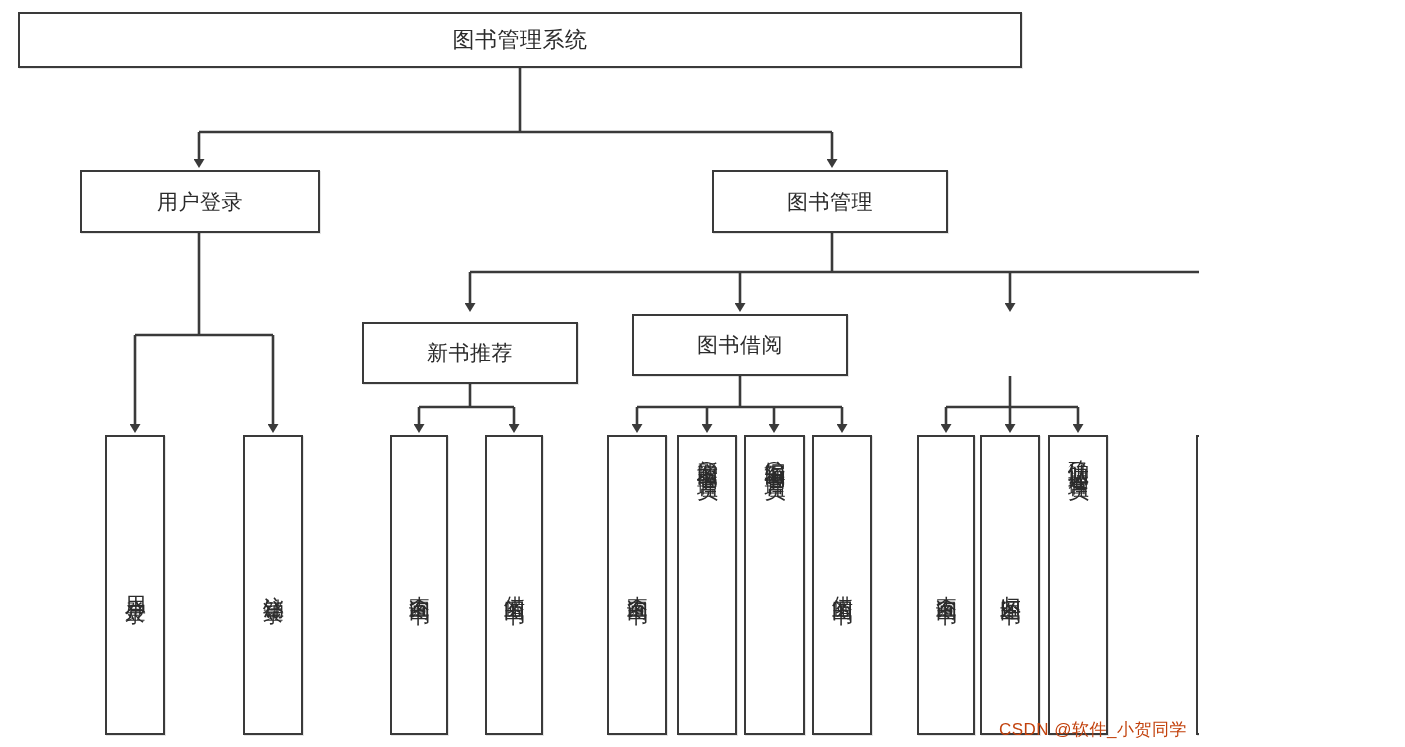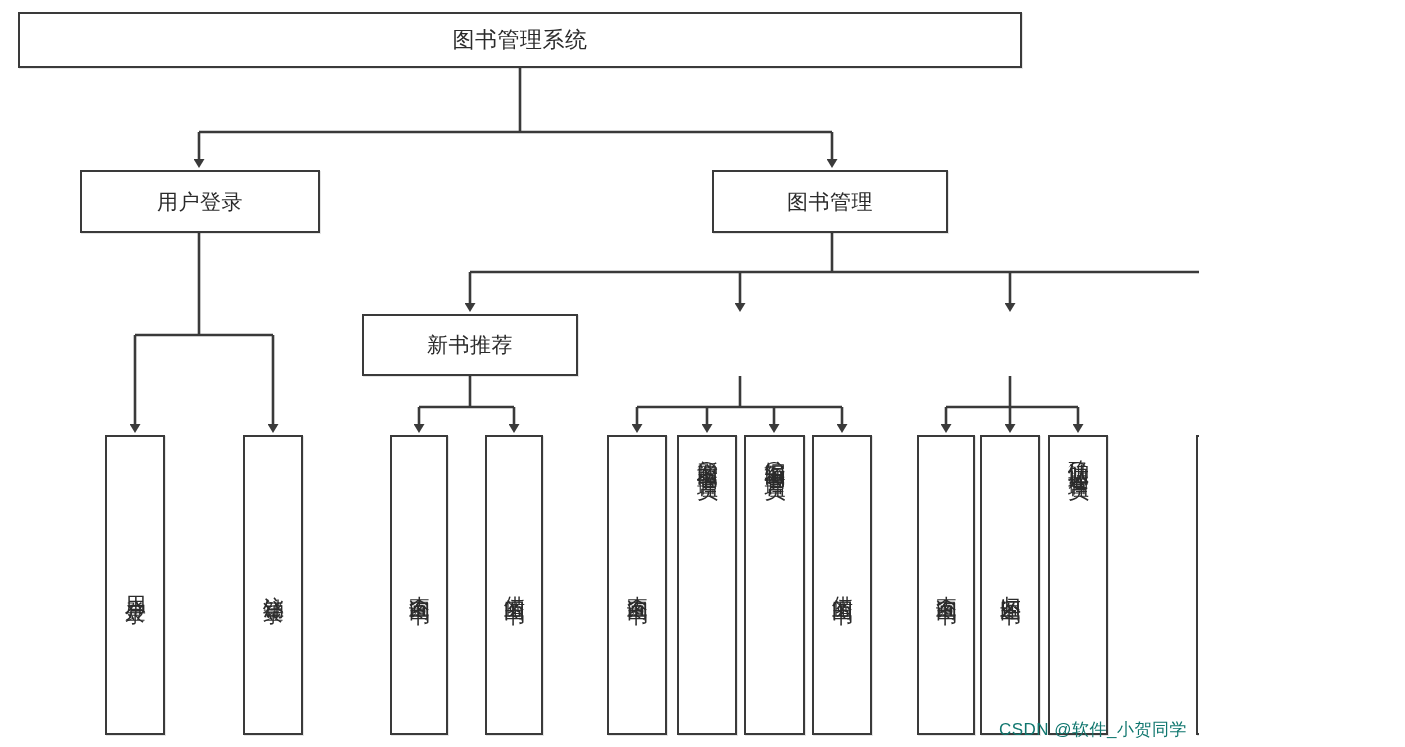--- a/index.html
+++ b/index.html
@@ -68,21 +68,21 @@
   }
   .node.v.mid {
     align-items: center;
     padding-top: 0;
   }
   #watermark {
     position: absolute;
     right: 12px;
     bottom: 6px;
     font-size: 17px;
-    color: #0f766e;
+    color: #c2410c;
     letter-spacing: 0.5px;
     white-space: nowrap;
     user-select: none;
   }
 </style>
 </head>
 <body>
 
 <div id="diagram-canvas">
 
@@ -140,22 +140,25 @@
     <span class="label">图书管理系统</span>
   </div>
 
   <div class="node h" style="left:80px; top:170px; width:240px; height:63px;">
     <span class="label">用户登录</span>
   </div>
   <div class="node h" style="left:712px; top:170px; width:236px; height:63px;">
     <span class="label">图书管理</span>
   </div>
 
-  <div class="node h" style="left:362px; top:314px; width:216px; height:62px;">
+  <div class="node h" style="left:362px; top:322px; width:216px; height:62px;">
     <span class="label">新书推荐</span>
+  </div>
+  <div class="node h" style="left:632px; top:314px; width:216px; height:62px;">
+    <span class="label">图书借阅</span>
   </div>
 
   <div class="node v mid" style="left:105px; top:435px; width:60px; height:300px;">
     <span class="label">用户登录</span>
   </div>
   <div class="node v mid" style="left:243px; top:435px; width:60px; height:300px;">
     <span class="label">注销登录</span>
   </div>
 
   <div class="node v mid" style="left:390px; top:435px; width:58px; height:300px;">

